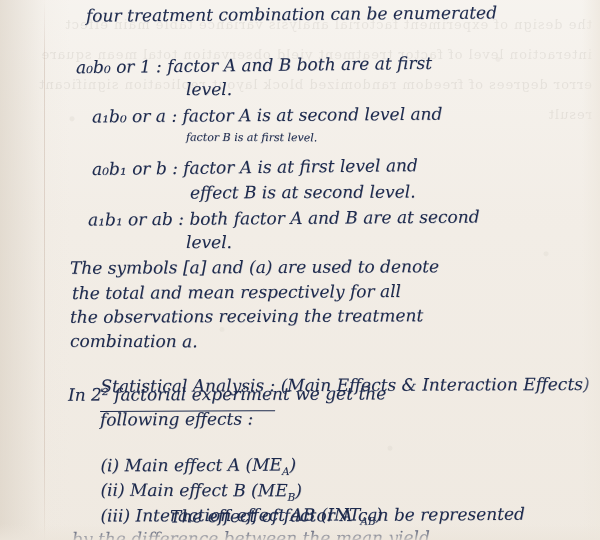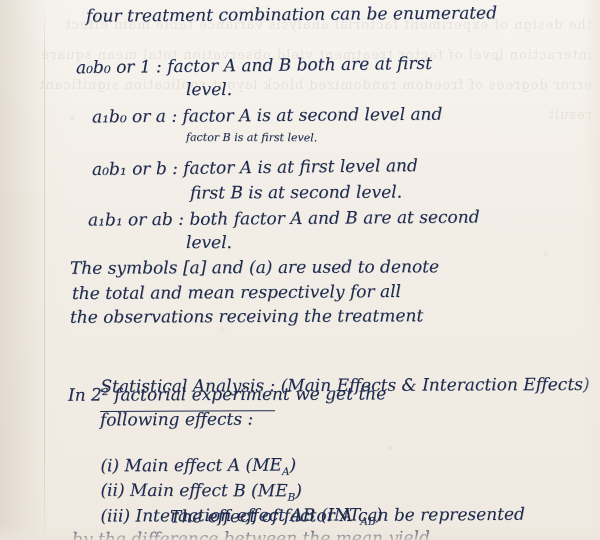--- a/index.html
+++ b/index.html
@@ -127,26 +127,27 @@
   <div id="margin-rule"></div>
 
   <div id="ink">
 
     <div class="line d1" style="left:86px;  top:4px;   font-size:17px;">four treatment combination can be enumerated</div>
     <div class="line d3" style="left:76px;  top:55px;  font-size:17px;">a₀b₀ or 1 : factor A and B both are at first</div>
     <div class="line d2" style="left:186px; top:79px;  font-size:17px;">level.</div>
     <div class="line d1" style="left:92px;  top:105px; font-size:17px;">a₁b₀ or a : factor A is at second level and</div>
     <div class="line d4" style="left:186px; top:131px; font-size:11px;">factor B is at first level.</div>
     <div class="line d3" style="left:92px;  top:157px; font-size:17px;">a₀b₁ or b : factor A is at first level and</div>
-    <div class="line d2" style="left:190px; top:182px; font-size:17px;">first B is at second level.</div>
+    <div class="line d2" style="left:190px; top:182px; font-size:17px;">effect B is at second level.</div>
     <div class="line d1" style="left:88px;  top:208px; font-size:17px;">a₁b₁ or ab : both factor A and B are at second</div>
     <div class="line d4" style="left:186px; top:232px; font-size:17px;">level.</div>
     <div class="line d2" style="left:70px;  top:257px; font-size:17px;">The symbols [a] and (a) are used to denote</div>
     <div class="line d5" style="left:72px;  top:282px; font-size:17px;">the total and mean respectively for all</div>
     <div class="line d2" style="left:70px;  top:306px; font-size:17px;">the observations receiving the treatment</div>
+    <div class="line d4" style="left:70px;  top:331px; font-size:17px;">combination a.</div>
 
     <div class="line d2" style="left:68px; top:355px; font-size:17px;">
       <span class="underline-head">Statistical Analysis :</span><span> (Main Effects &amp; Interaction Effects)</span>
     </div>
 
     <div class="line d2" style="left:68px; top:384px; font-size:17px;">In 2² factorial experiment we get the</div>
     <div class="line d5" style="left:68px; top:409px; font-size:17px;margin-left:32px;">following effects :</div>
 
     <div class="line d2" style="left:68px; top:435px; font-size:17px;">
       <span>(i) Main effect A (ME</span><span class="sub">A</span><span>)</span>

